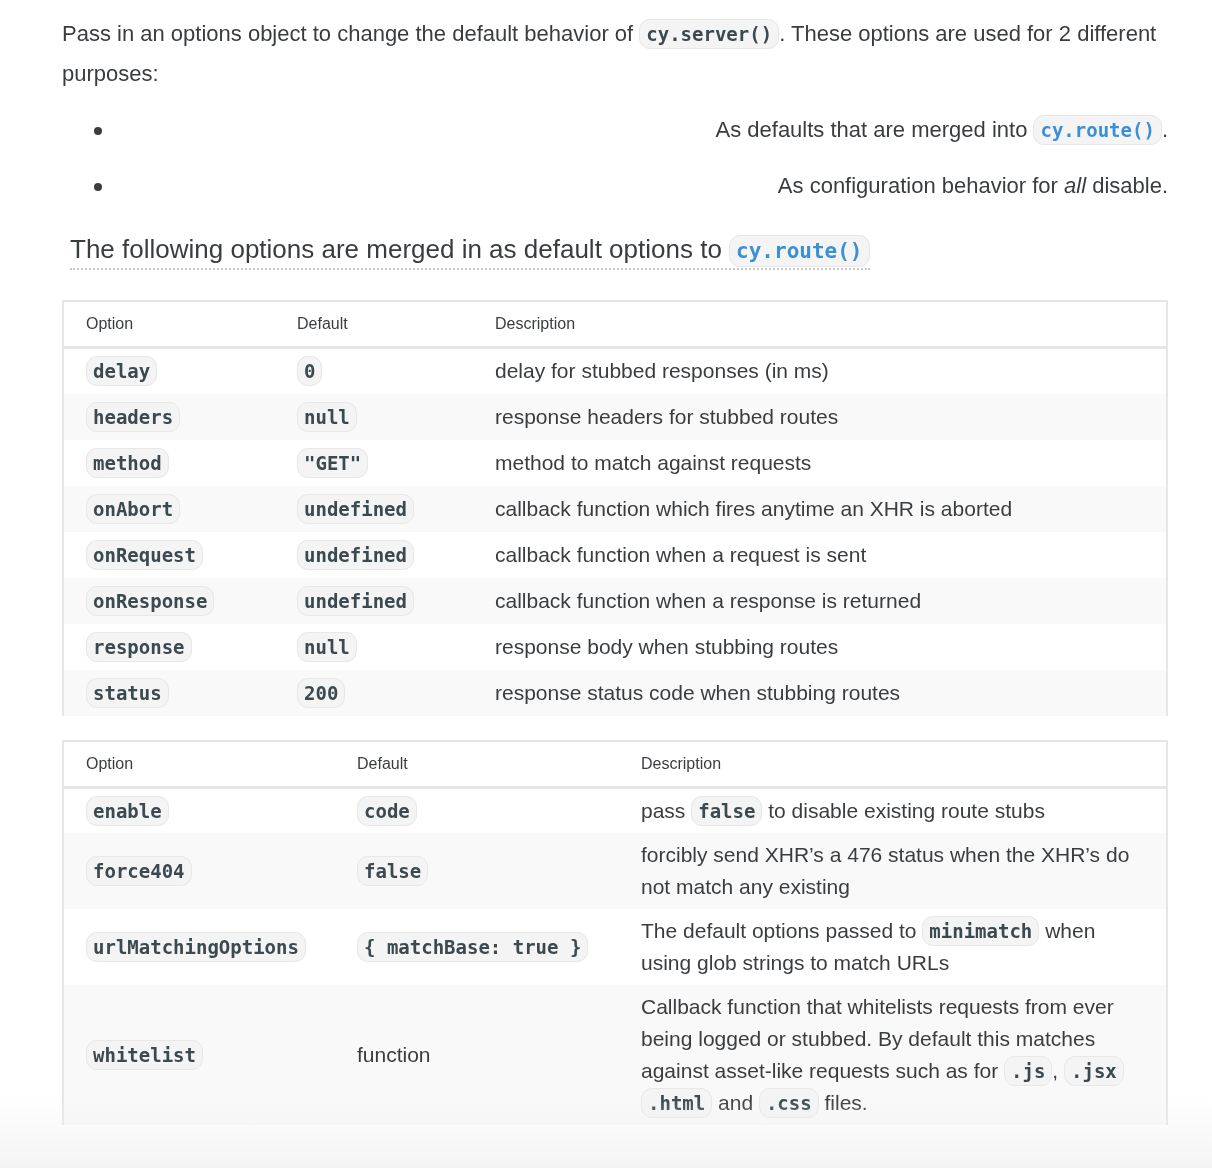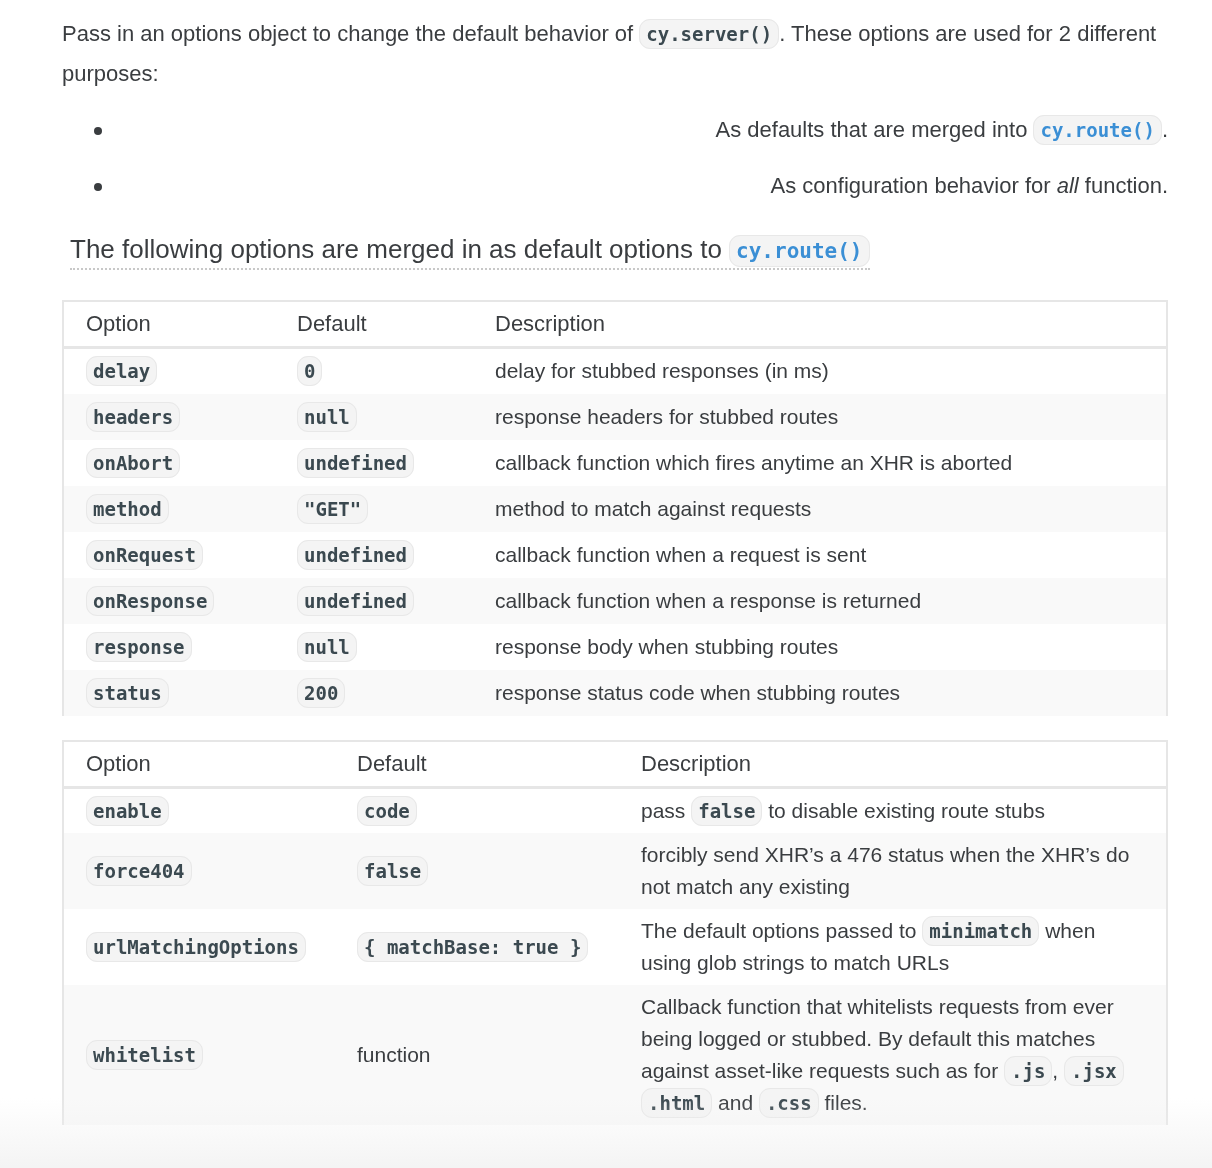--- a/index.html
+++ b/index.html
@@ -70,21 +70,21 @@
     table {
       width: 1106px;
       border-collapse: collapse;
       margin-top: 22px;
       border: 2px solid #e6e6e6;
       border-bottom: none;
     }
     th {
       text-align: left;
       font-weight: normal;
-      font-size: 22px;
+      font-size: 16px;
       padding: 2px 22px;
       height: 44px;
       border-bottom: 3px solid #e6e6e6;
     }
     td {
       padding: 0 22px;
       height: 46px;
       font-size: 21px;
       line-height: 32px;
       vertical-align: middle;
@@ -110,21 +110,21 @@
   </style>
 </head>
 <body>
 
 <div class="content">
 
   <p><span>Pass in an options object to change the default behavior of </span><code>cy.server()</code><span>. These options are used for 2 different purposes:</span></p>
 
   <ul class="bullets">
     <li><span>As defaults that are merged into </span><code class="link">cy.route()</code><span>.</span></li>
-    <li><span>As configuration behavior for </span><em>all</em><span> function.</span></li>
+    <li><span>As configuration behavior for </span><em>all</em><span> disable.</span></li>
   </ul>
 
   <div class="h1-wrap">
     <h3><span>The following options are merged in as default options to </span><code class="link">cy.route()</code></h3>
   </div>
 
   <table class="t1">
     <colgroup>
         <col class="c1">
         <col class="c2">
@@ -142,28 +142,28 @@
         <td><code>delay</code></td>
         <td><code>0</code></td>
         <td>delay for stubbed responses (in ms)</td>
       </tr>
       <tr>
         <td><code>headers</code></td>
         <td><code>null</code></td>
         <td>response headers for stubbed routes</td>
       </tr>
       <tr>
+        <td><code>method</code></td>
+        <td><code>"GET"</code></td>
+        <td>method to match against requests</td>
+      </tr>
+      <tr>
         <td><code>onAbort</code></td>
         <td><code>undefined</code></td>
         <td>callback function which fires anytime an XHR is aborted</td>
-      </tr>
-      <tr>
-        <td><code>method</code></td>
-        <td><code>"GET"</code></td>
-        <td>method to match against requests</td>
       </tr>
       <tr>
         <td><code>onRequest</code></td>
         <td><code>undefined</code></td>
         <td>callback function when a request is sent</td>
       </tr>
       <tr>
         <td><code>onResponse</code></td>
         <td><code>undefined</code></td>
         <td>callback function when a response is returned</td>

